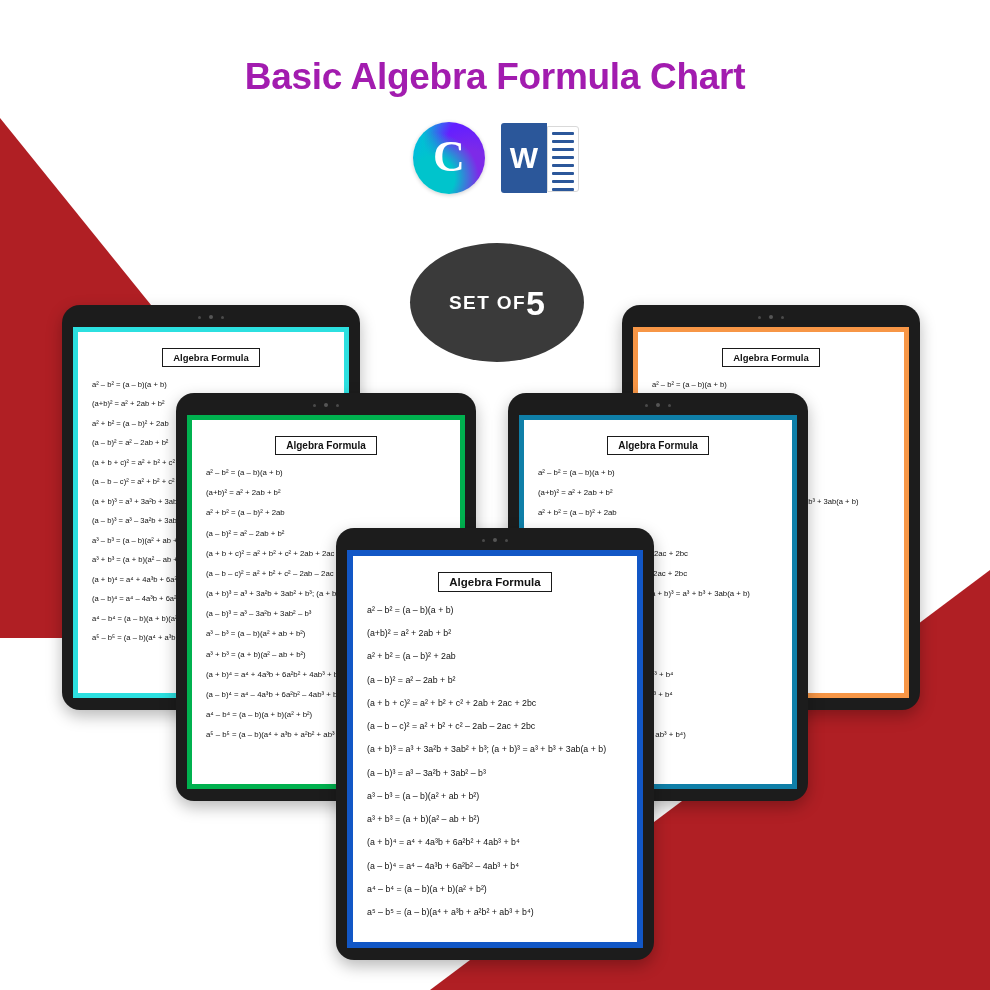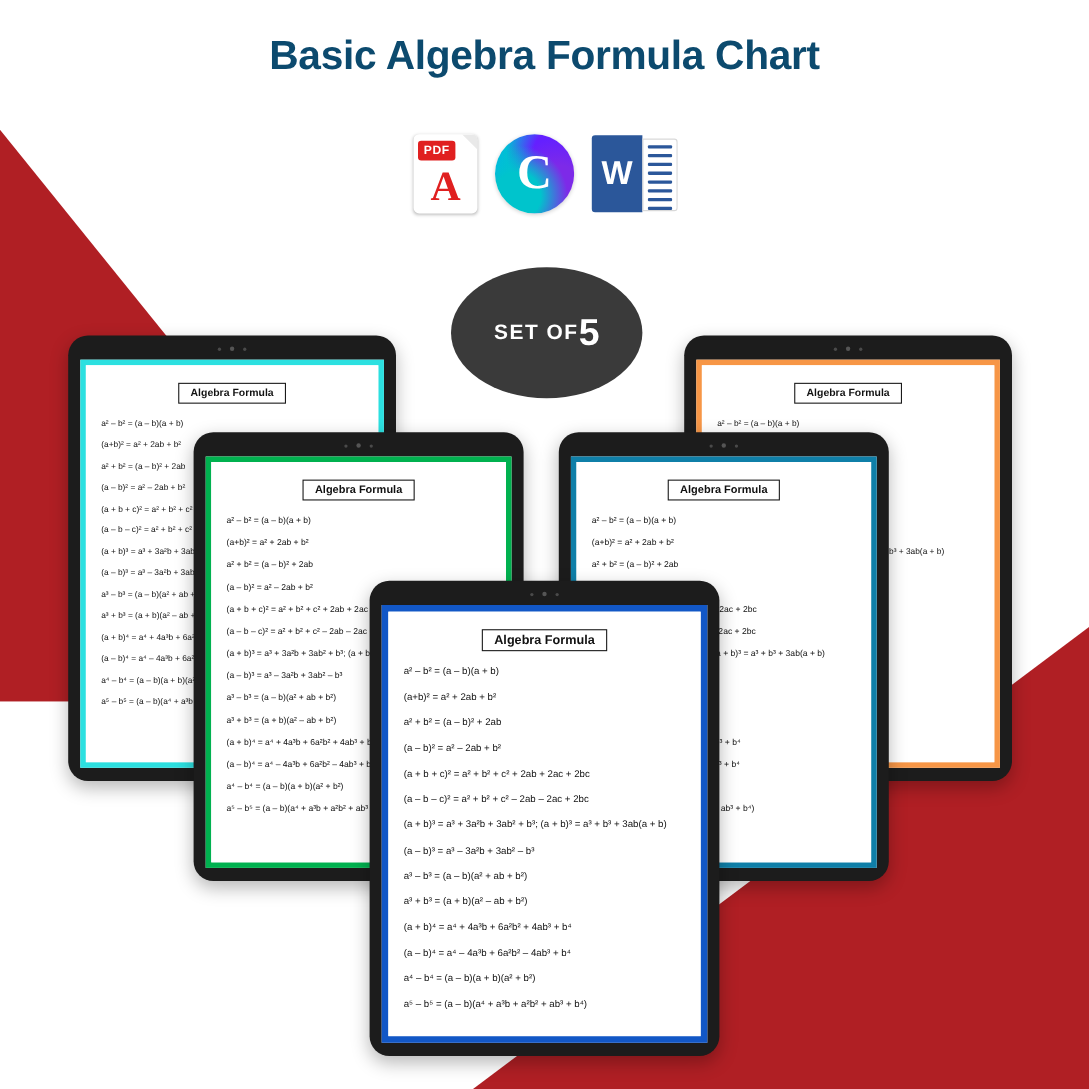--- a/index.html
+++ b/index.html
@@ -16,23 +16,23 @@
     clip-path:polygon(0 0, 0 100%, 100% 100%);
   }
   .wedge-br{
     position:absolute;right:0;bottom:0;width:560px;height:420px;
     background:#b01f24;
     clip-path:polygon(100% 0, 100% 100%, 0 100%);
   }
 
   
   .title{
-    position:absolute;top:30px;left:0;width:100%;
+    position:absolute;top:56px;left:0;width:100%;
     text-align:center;
-    font-size:37px;font-weight:bold;color:#0c4a6e;
+    font-size:37px;font-weight:bold;color:#a21caf;
     letter-spacing:-0.3px;
   }
 
   
   .icons{
     position:absolute;top:122px;left:0;width:100%;
     display:flex;justify-content:center;align-items:center;gap:16px;
   }
   .ico{position:relative;}
 
@@ -135,25 +135,20 @@
 </style>
 </head>
 <body>
 
 <div class="wedge-tl"></div>
 <div class="wedge-br"></div>
 
 <div class="title">Basic Algebra Formula Chart</div>
 
 <div class="icons">
-  <div class="ico ico-pdf">
-    <div class="fold"></div>
-    <div class="band">PDF</div>
-    <div class="glyph">A</div>
-  </div>
   <div class="ico ico-canva">
     <div class="c">C</div>
   </div>
   <div class="ico ico-word">
     <div class="wblock">W</div>
     <div class="sheet">
       <i></i>
         <i></i>
         <i></i>
         <i></i>

